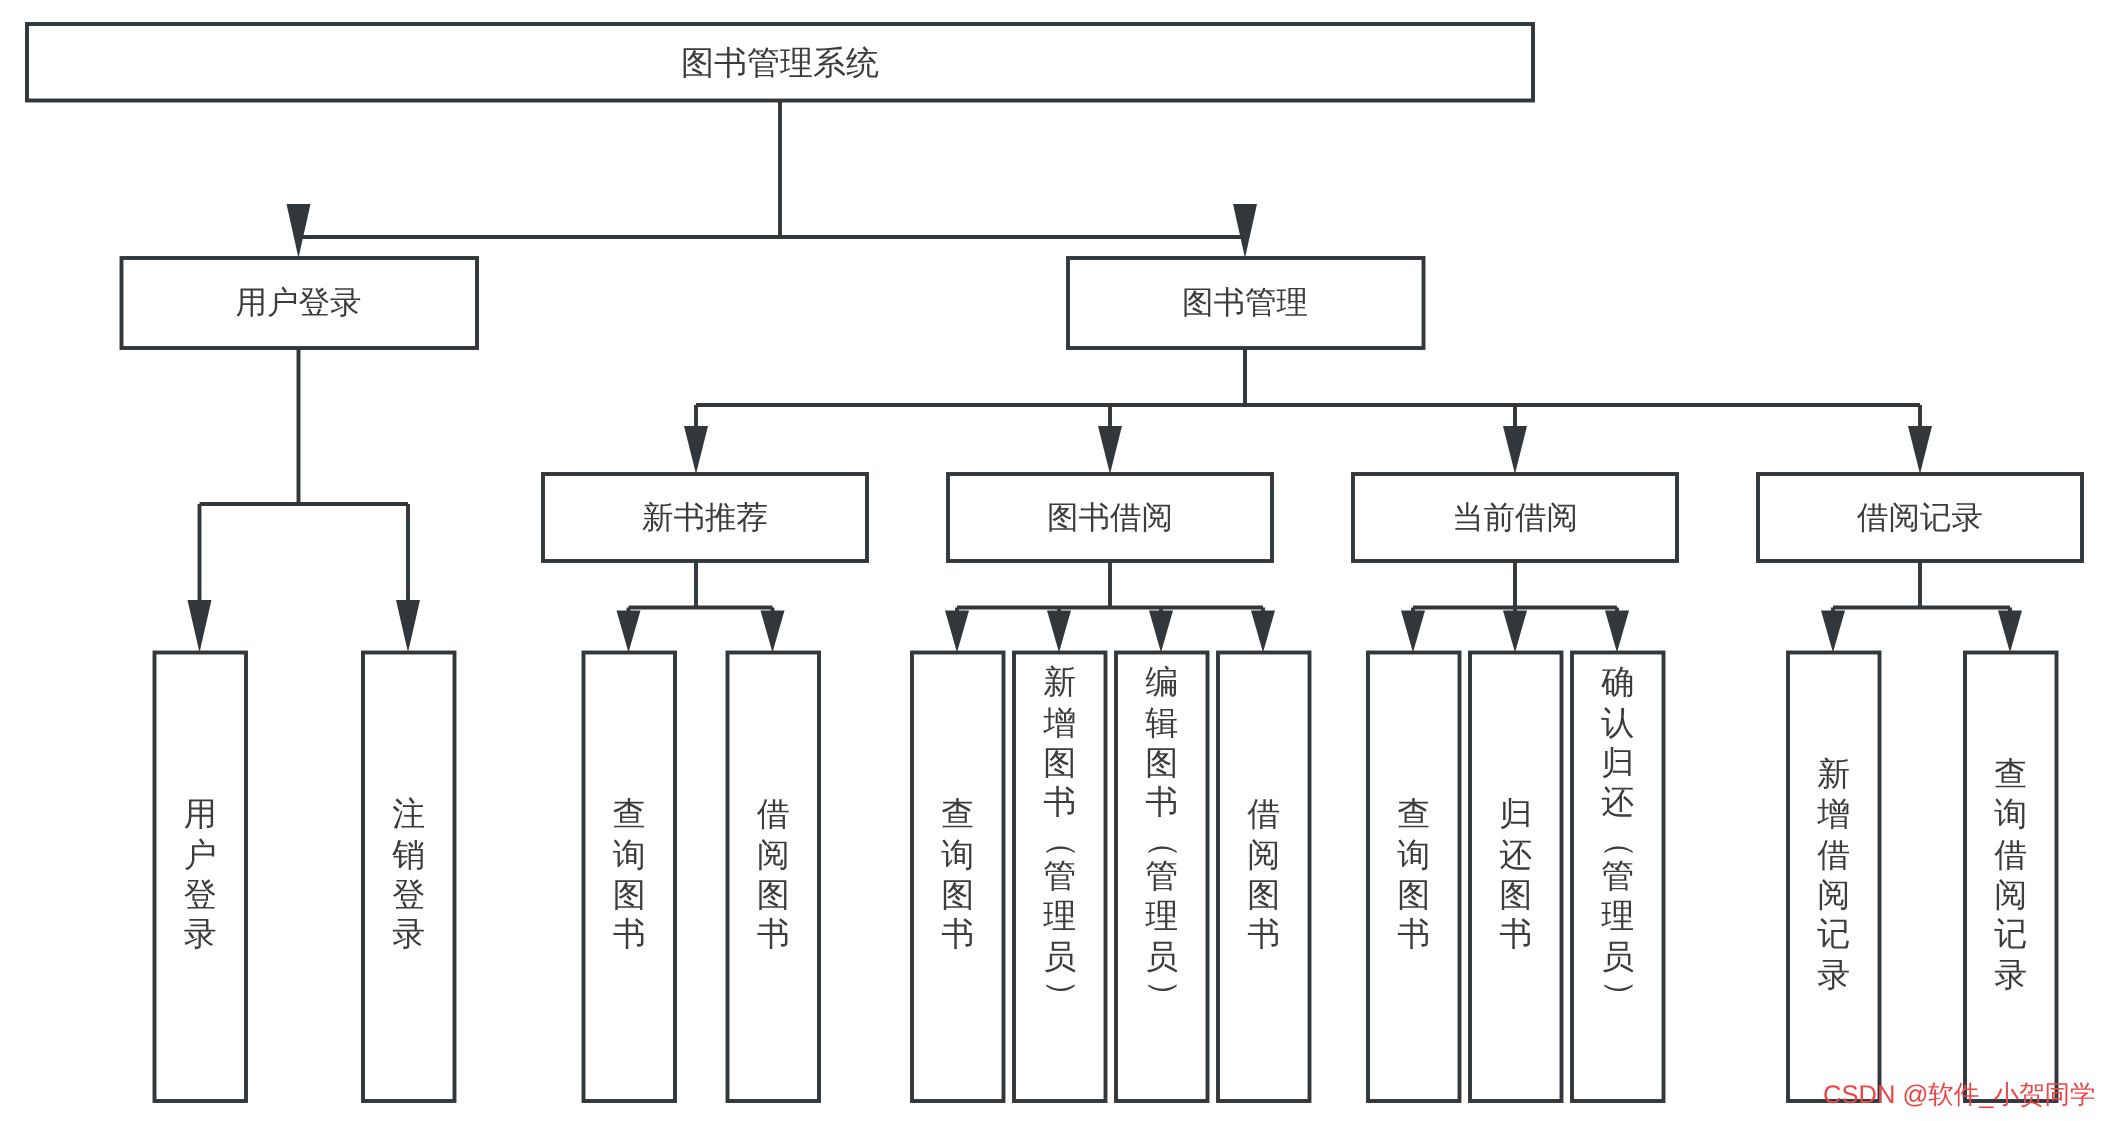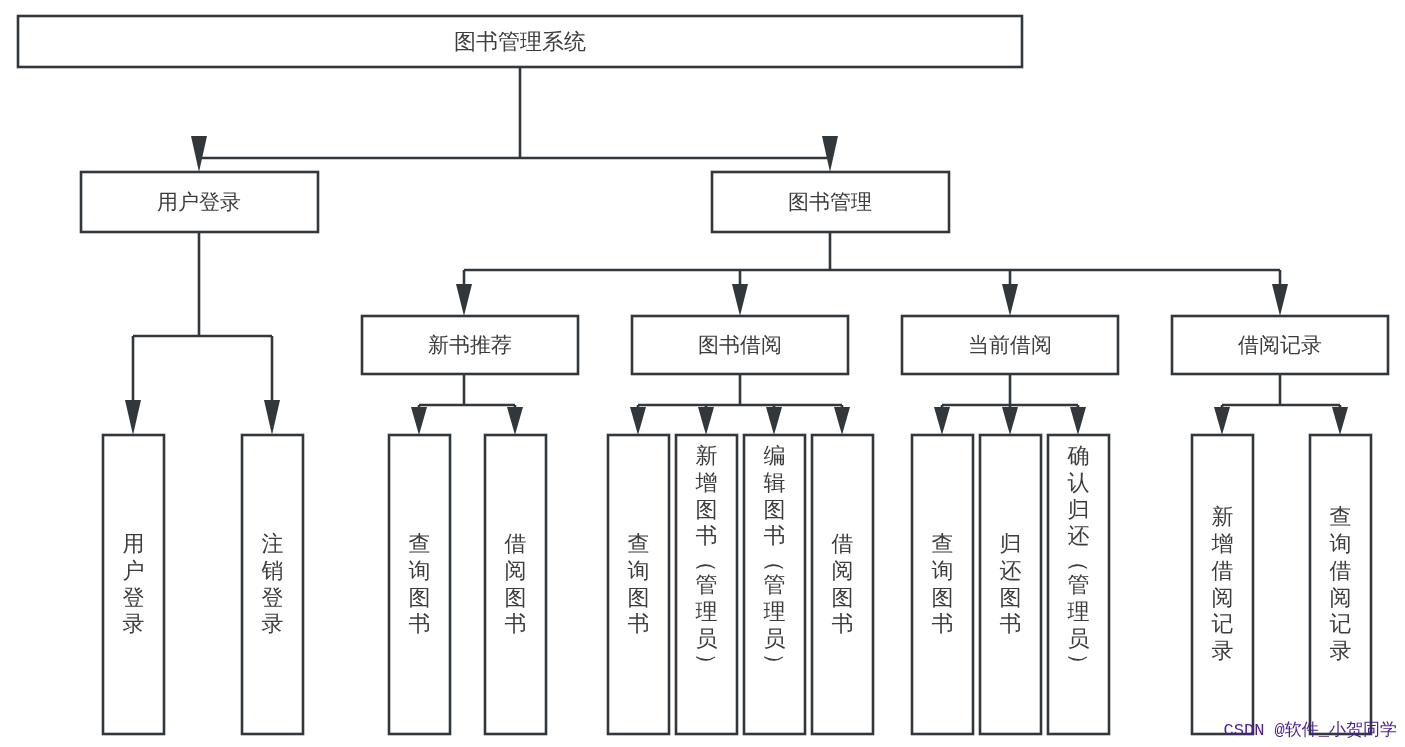--- a/index.html
+++ b/index.html
@@ -72,23 +72,23 @@
     align-items: center;
     justify-content: center;
   }
   .vlabel span {
     display: block;
   }
   .watermark {
     position: absolute;
     right: 8px;
     bottom: 6px;
-    font-family: Liberation Mono, monospace;
+    font-family: Liberation Sans, sans-serif;
     font-size: 17px;
-    color: #4c1d95;
+    color: #ef4444;
     white-space: nowrap;
   }
 </style>
 </head>
 <body>
 
 <div id="diagram-root">
 
   <svg class="diagram" viewBox="0 0 1405 747" xmlns="http://www.w3.org/2000/svg">
 

